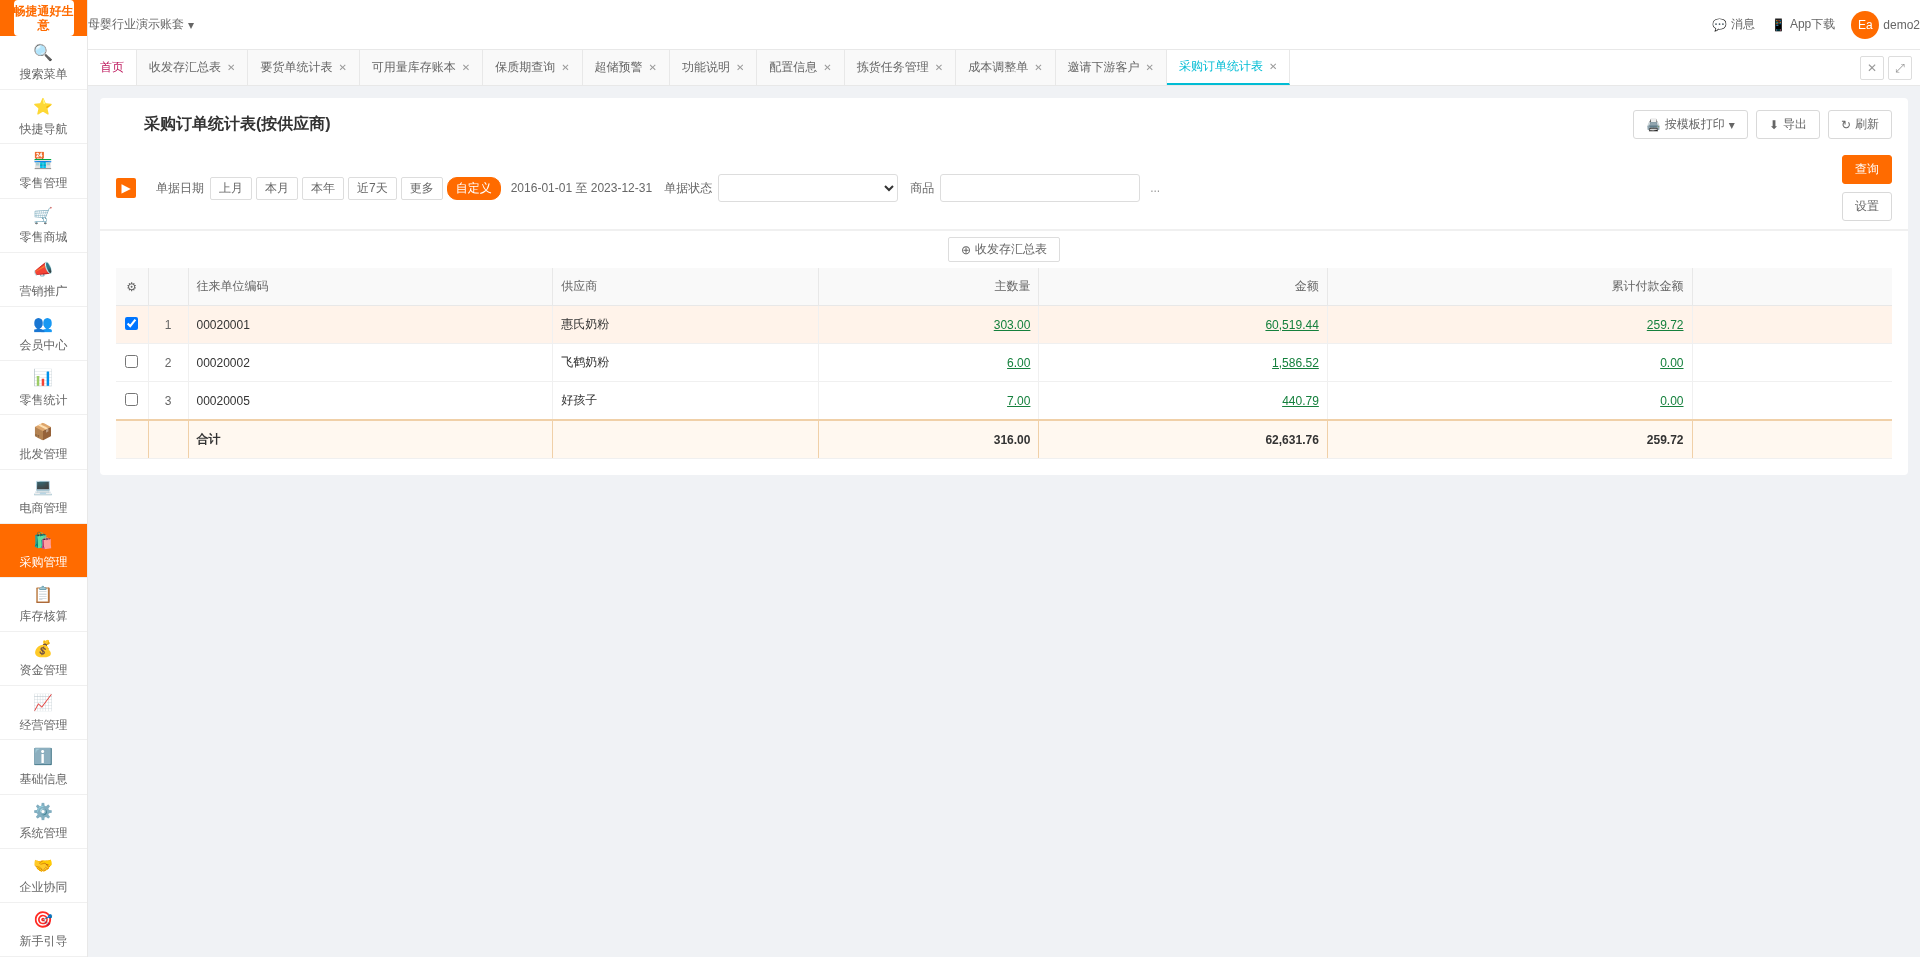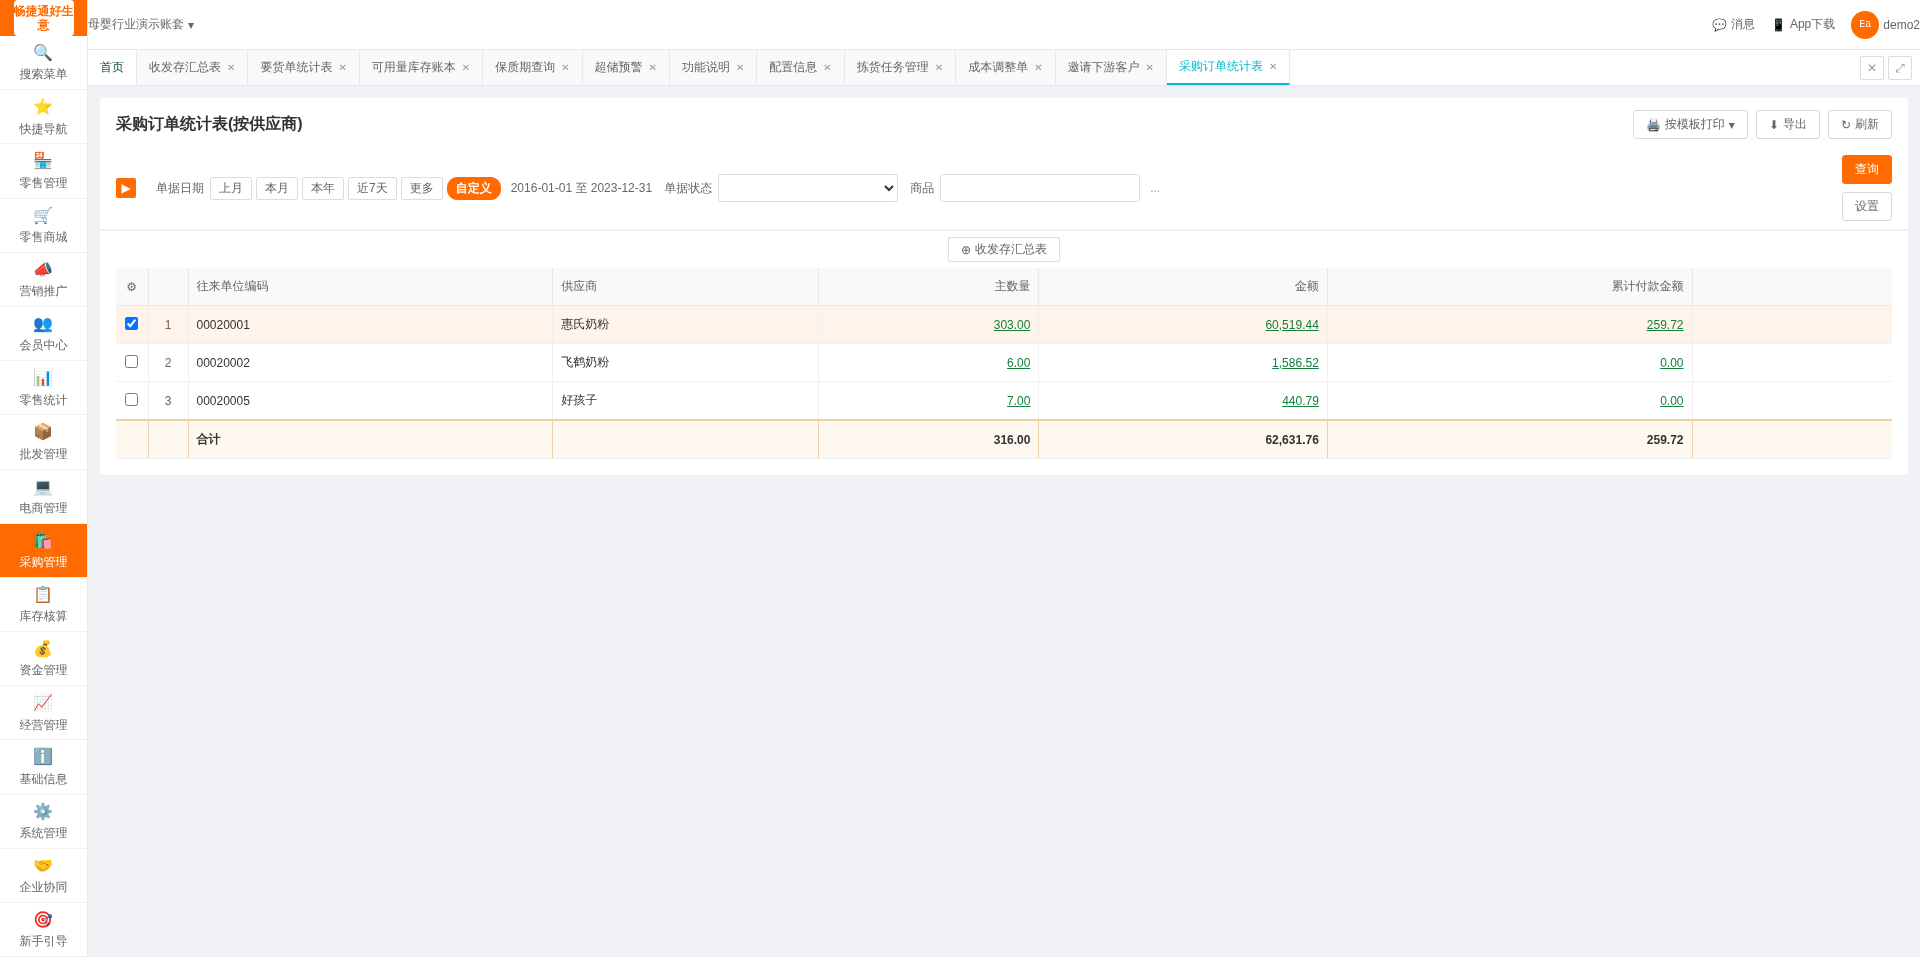--- a/index.html
+++ b/index.html
@@ -21,47 +21,47 @@
     .topbar-breadcrumb { flex: 1; color: #666; font-size: 12px; display: flex; align-items: center; gap: 4px; }
     .topbar-actions { display: flex; align-items: center; gap: 16px; }
     .topbar-action { display: flex; align-items: center; gap: 4px; color: #666; cursor: pointer; font-size: 12px; }
     .user-avatar { width: 28px; height: 28px; border-radius: 50%; background: #ff6b00; display: flex; align-items: center; justify-content: center; color: #fff; font-size: 11px; }
 
     
     .tabbar { height: 36px; background: #fff; display: flex; align-items: stretch; border-bottom: 1px solid #e8e8e8; overflow-x: auto; flex-shrink: 0; }
     .tabbar::-webkit-scrollbar { height: 2px; }
     .tab { display: flex; align-items: center; padding: 0 12px; gap: 6px; cursor: pointer; color: #666; font-size: 12px; white-space: nowrap; border-right: 1px solid #e8e8e8; min-width: fit-content; background: #f9f9f9; }
     .tab.active { background: #fff; color: #00bcd4; border-bottom: 2px solid #00bcd4; font-weight: 500; }
-    .tab.home { background: #fff; color: #14532d; }
+    .tab.home { background: #fff; color: #be185d; }
     .tab-close { font-size: 10px; color: #999; cursor: pointer; line-height: 1; }
     .tab-actions { margin-left: auto; display: flex; align-items: center; gap: 4px; padding: 0 8px; }
     .tab-action-btn { width: 24px; height: 24px; display: flex; align-items: center; justify-content: center; cursor: pointer; color: #999; border: 1px solid #ddd; border-radius: 2px; background: #fff; }
 
     
     .page-content { flex: 1; background: #f0f2f5; overflow: auto; padding: 12px; }
 
     
     .card { background: #fff; border-radius: 4px; margin-bottom: 12px; }
 
     
-    .page-title-bar { display: flex; align-items: center; justify-content: space-between; padding: 12px 16px 8px; }
+    .page-title-bar { display: flex; align-items: center; justify-content: space-between; padding: 12px 16px 8px; margin-left: 28px; }
     .page-title { font-size: 16px; font-weight: 600; color: #333; }
     .page-title-btns { display: flex; align-items: center; gap: 8px; }
     .btn { padding: 5px 12px; border-radius: 3px; cursor: pointer; font-size: 12px; border: 1px solid #ddd; background: #fff; color: #333; display: flex; align-items: center; gap: 4px; }
     .btn-primary { background: #ff6b00; border-color: #ff6b00; color: #fff; }
     .btn-default { background: #fff; border-color: #d9d9d9; color: #666; }
 
     
     .filter-area { padding: 8px 16px; border-bottom: 1px solid #f0f0f0; }
     .filter-row { display: flex; align-items: center; gap: 12px; flex-wrap: wrap; }
     .filter-item { display: flex; align-items: center; gap: 6px; }
     .filter-label { color: #666; font-size: 12px; white-space: nowrap; }
     .filter-date-btns { display: flex; align-items: center; gap: 4px; }
     .date-btn { padding: 2px 8px; border: 1px solid #ddd; border-radius: 2px; background: #fff; color: #666; font-size: 12px; cursor: pointer; }
-    .date-btn.custom { background: #ff6b00; border-color: #ff6b00; color: #fff; border-radius: 10px; font-weight: bold; }
+    .date-btn.custom { background: #ff6b00; border-color: #ff6b00; color: #fff; border-radius: 10px; }
     .filter-date-range { font-size: 12px; color: #666; margin-left: 4px; }
     .filter-select { height: 28px; border: 1px solid #ddd; border-radius: 3px; padding: 0 8px; font-size: 12px; color: #333; outline: none; min-width: 180px; background: #fff; cursor: pointer; }
     .filter-input { height: 28px; border: 1px solid #ddd; border-radius: 3px; padding: 0 8px; font-size: 12px; color: #333; outline: none; min-width: 160px; background: #fff; }
     .expand-row { display: flex; justify-content: center; padding: 6px; border-top: 1px solid #f0f0f0; }
     .expand-btn { display: flex; align-items: center; gap: 4px; color: #666; cursor: pointer; font-size: 12px; border: 1px solid #ddd; background: #fff; padding: 3px 12px; border-radius: 2px; }
 
     
     .table-container { padding: 0 16px 16px; }
     table { width: 100%; border-collapse: collapse; font-size: 12px; }
     table thead tr { background: #f9f9f9; }
@@ -176,21 +176,21 @@
       <div class="topbar-action">
         <span>💬</span>
         <span>消息</span>
       </div>
       <div class="topbar-action">
         <span>📱</span>
         <span>App下载</span>
       </div>
       <div class="topbar-action">
         <div class="user-avatar">
-          <span style="font-size:10px;font-family:Liberation Mono, monospace;">Ea</span>
+          <span style="font-size:12px;">Ea</span>
         </div>
         <span>demo2</span>
       </div>
     </div>
   </div>
 
   <div class="tabbar">
     <div id="tabs-container" style="display:flex; align-items:stretch; flex:1;">
         <div class="tab home">
           <span>首页</span>

